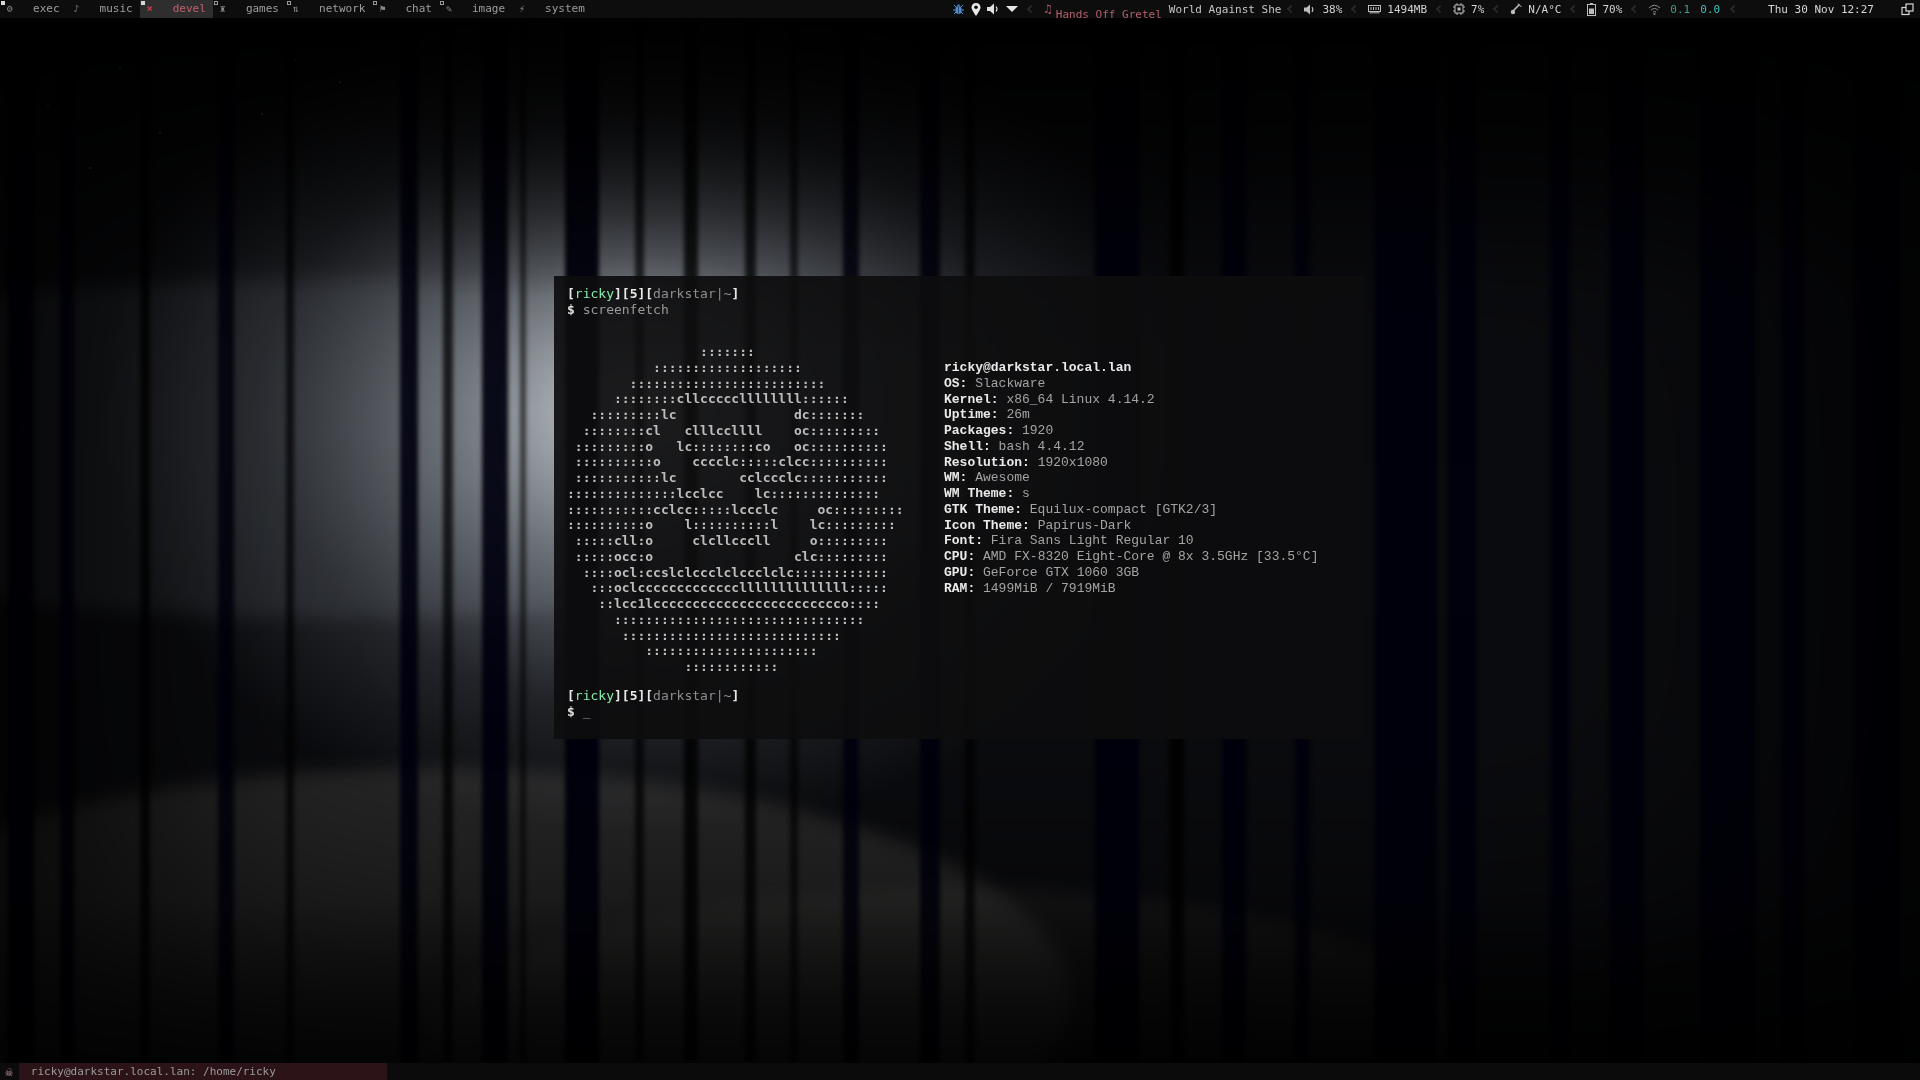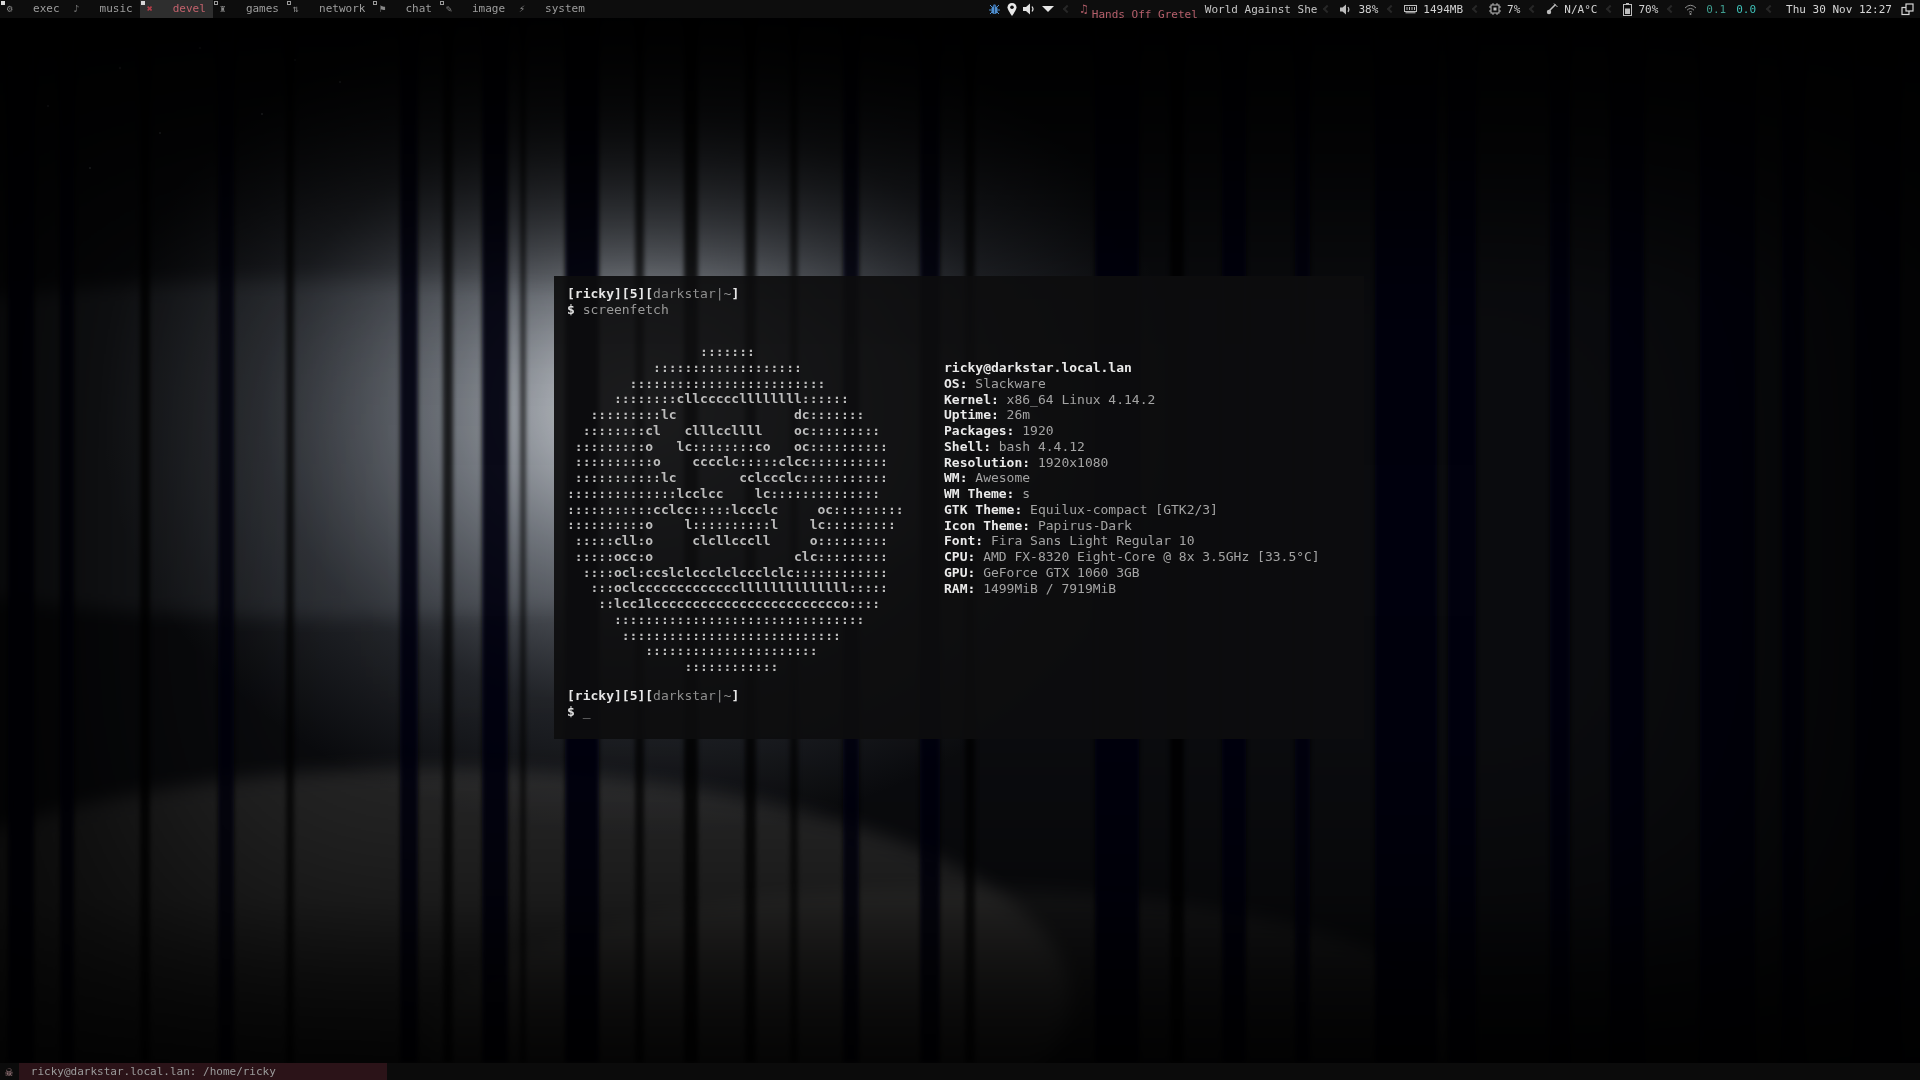--- a/index.html
+++ b/index.html
@@ -34,39 +34,39 @@
   .tray { margin-left:auto; display:flex; align-items:center; height:18px; padding-right:3px; }
   .tray .icon { display:inline-flex; align-items:center; margin:0 3px; }
   .sep { width:6px; height:6px; border-left:2px solid #272727; border-bottom:2px solid #272727;
          transform:rotate(45deg); margin:0 7px; flex:none; }
   .wvalue { color:#d2d2d2; margin:0 3px; white-space:pre; }
   .note-glyph { color:#b55f6b; font-size:12px; margin:0 4px; }
   .artist { color:#b55f6b; margin-right:7px;margin-top:10px; }
   .song { color:#c6c6c6; }
   .netdown { color:#3f9d8f; margin:0 6px; }
   .netup { color:#3fc0b7; margin:0 4px; }
-  .clock { color:#d6d6d6; margin:0 6px; white-space:pre; }
+  .clock { color:#d6d6d6; margin:0 24px; white-space:pre; }
 
   
   .terminal {
     position:absolute; left:554px; top:276px; width:810px; height:463px;
     background:rgba(13,13,14,0.93); z-index:10;
     font-family:"DejaVu Sans Mono", monospace; font-size:13px; line-height:15.75px; color:#a8a8a8;
   }
   .tline { position:absolute; left:13px; white-space:pre; }
   .bracket { color:#e8e8e8; font-weight:bold; }
-  .p-user { color:#e5e5e5; font-weight:bold; }
+  .p-user { color:#86efac; font-weight:normal; }
   .p-tag { color:#e8e8e8; font-weight:bold; }
   .p-host { color:#8e8e8e; }
   .dollar { color:#e2e2e2; font-weight:bold; }
   .cmd { color:#9a9a9a; }
   .cursor { color:#9f9f9f; }
   #art { position:absolute; left:13px; top:68px; margin:0;
          font:bold 13px/15.75px "DejaVu Sans Mono", monospace; color:#bdbdbd; white-space:pre; }
-  #info { position:absolute; left:390px; top:84px; }
+  #info { position:absolute; left:390px; top:84px;font-family:Liberation Mono, monospace; }
   .info-line { height:15.75px; white-space:pre; }
   .info-label { font-weight:bold; color:#eaeaea; }
   .info-value { color:#a4a4a4; }
   .info-title { font-weight:bold; color:#eaeaea; }
 
   
   .bottombar {
     position:absolute; left:0; bottom:0; width:1920px; height:17px; background:#0b0b0b;
     display:flex; align-items:center; font-size:11px; color:#9b9b9b; z-index:20;
   }

